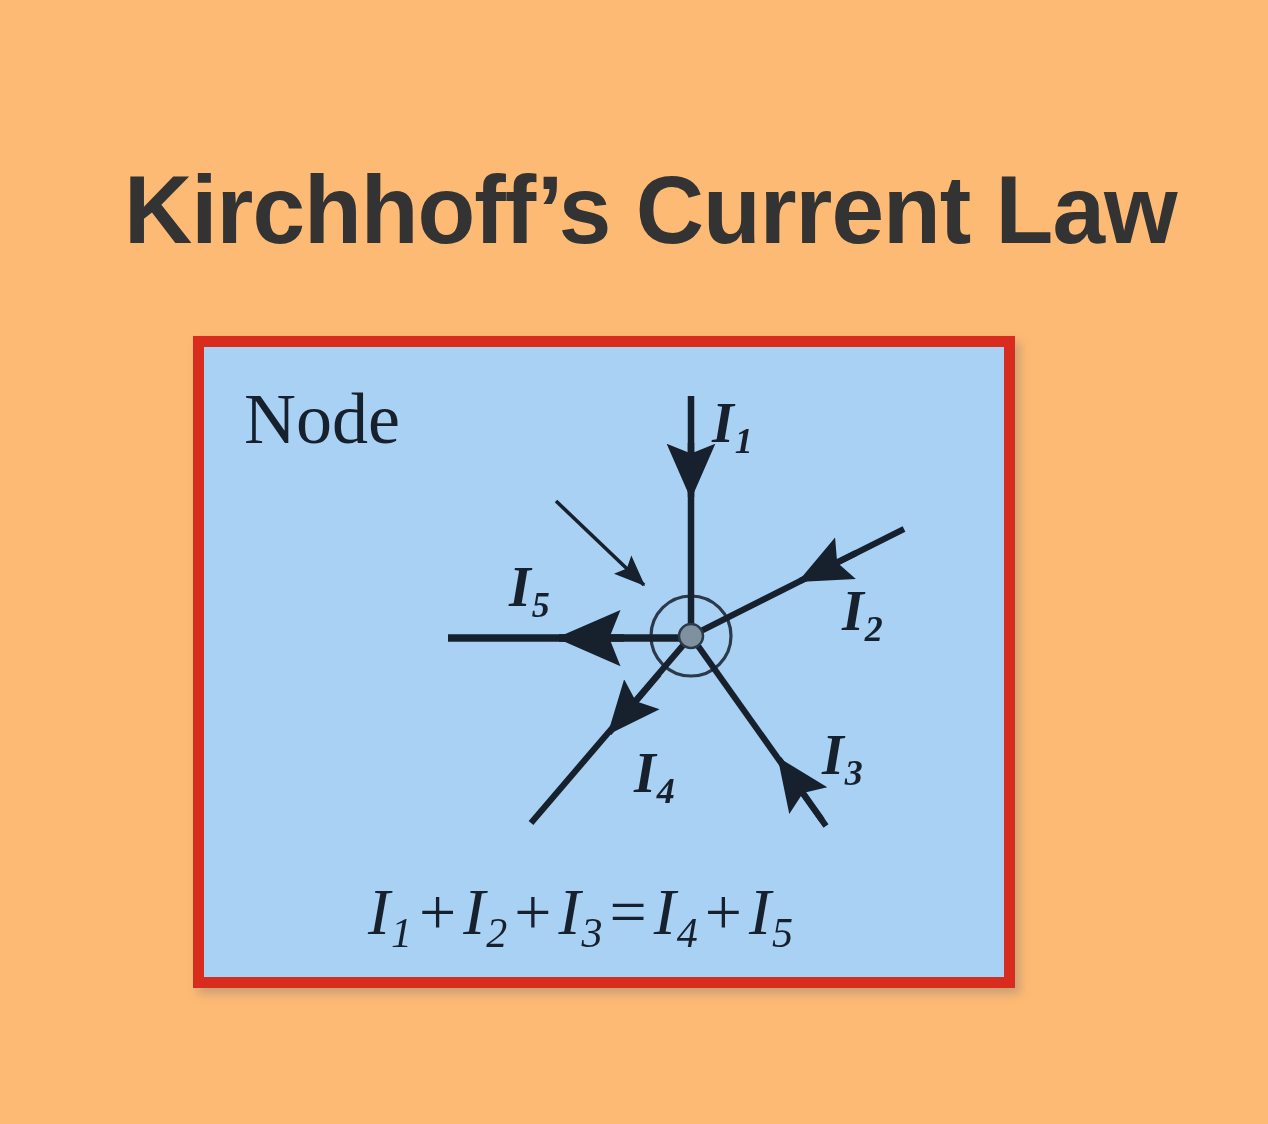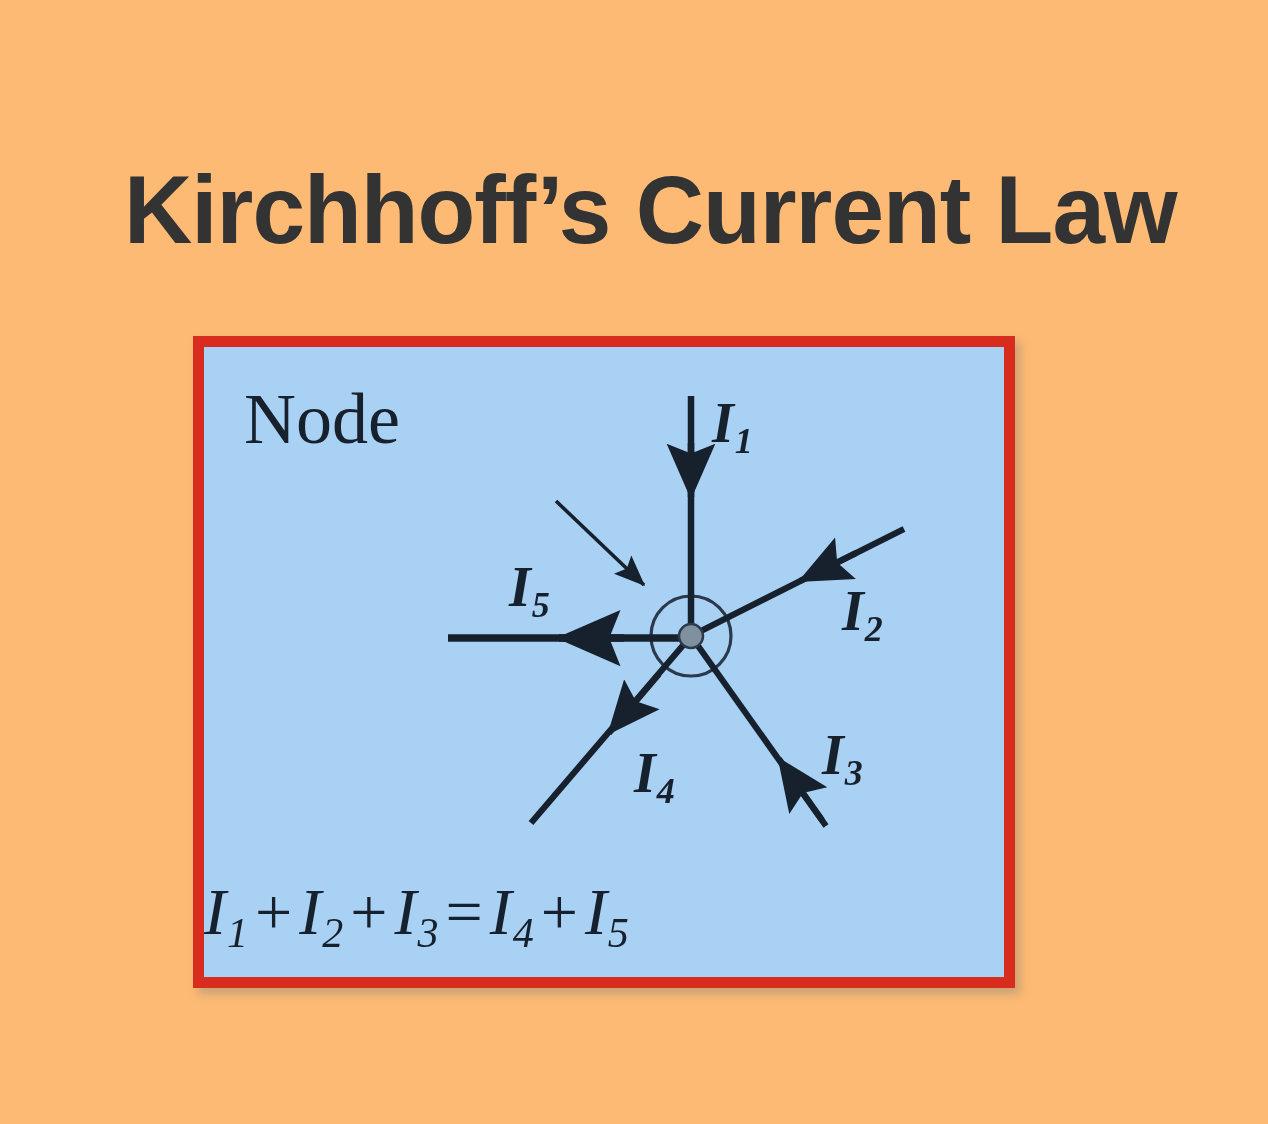--- a/index.html
+++ b/index.html
@@ -106,21 +106,21 @@
   #label-i2 { left: 638px; top: 236px; }
   #label-i3 { left: 618px; top: 340px; margin-top: 40px; }
   #label-i4 { left: 430px; top: 398px; }
   #label-i5 { left: 305px; top: 212px; text-align: center; }
 
   #figure-equation {
     position: absolute;
     left: 0;
     top: 532px;
     width: 754px;
-    text-align: left;
+    text-align: center;
     font-family: "Liberation Serif", "DejaVu Serif", serif;
     font-style: italic;
     font-size: 66px;
     letter-spacing: 1px;
     color: #17212e;
     white-space: nowrap;
     line-height: 1;
   }
   #figure-equation .sub {
     font-size: 42px;

